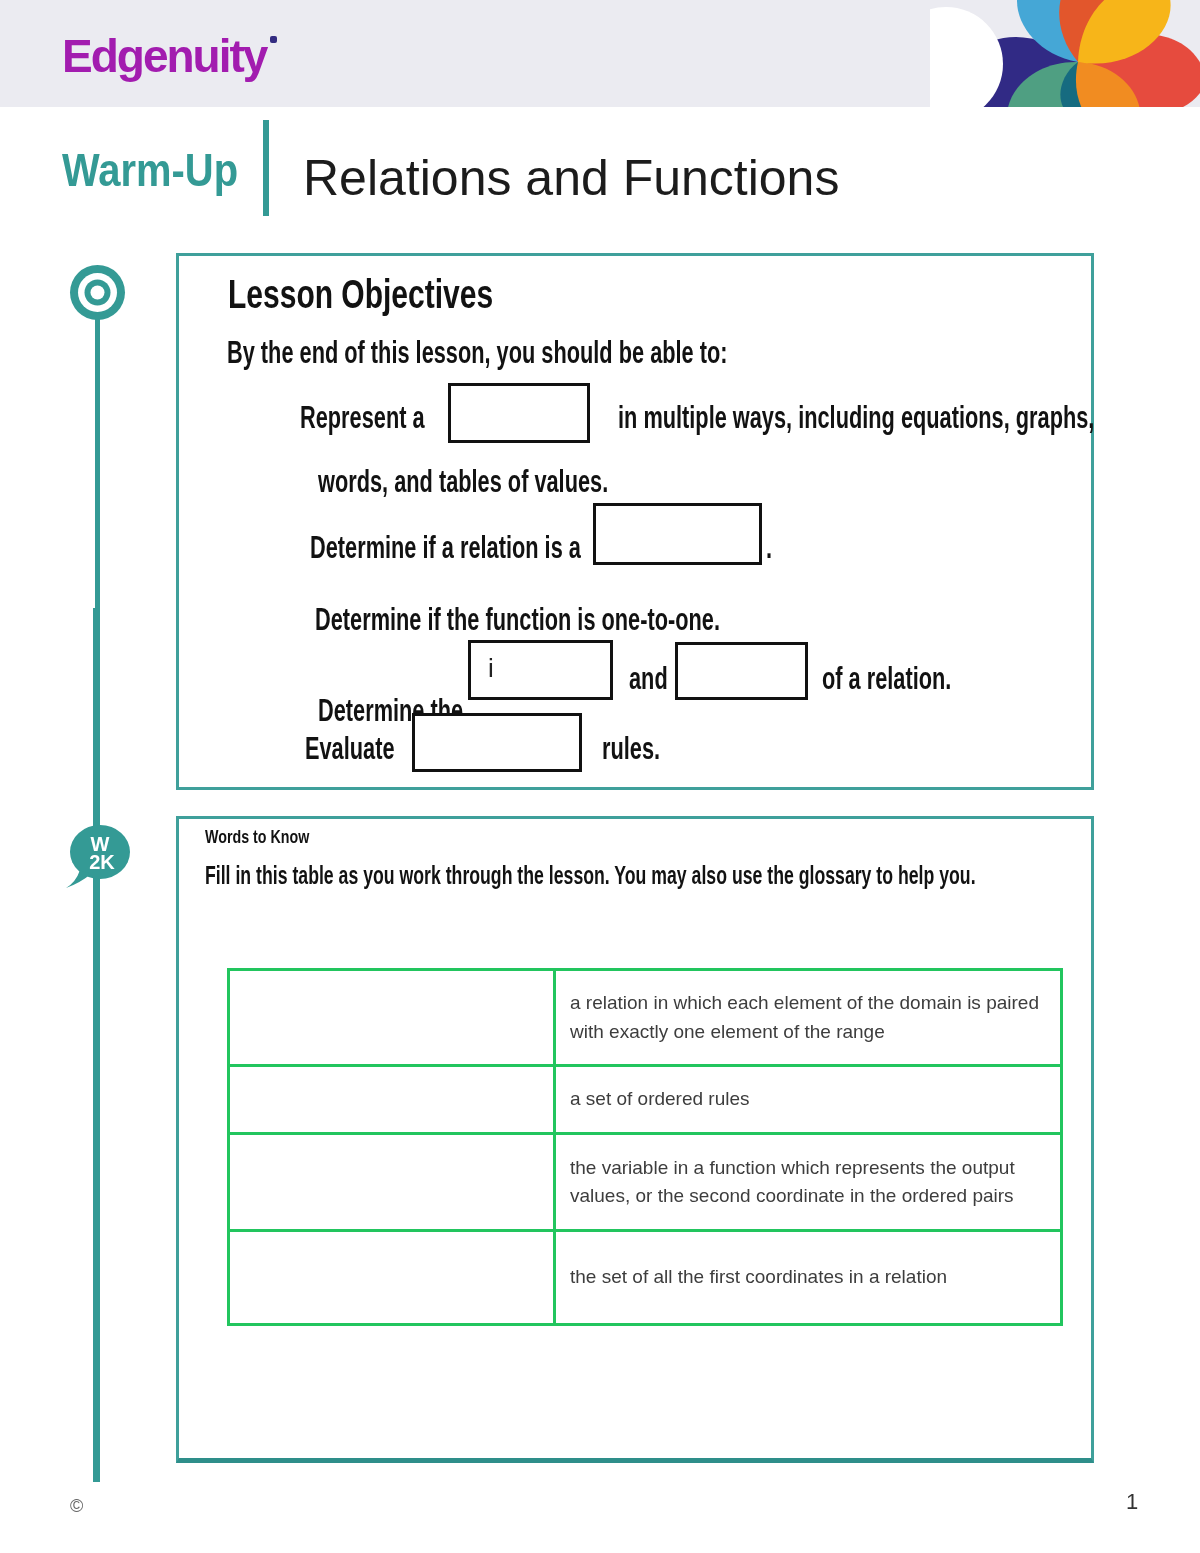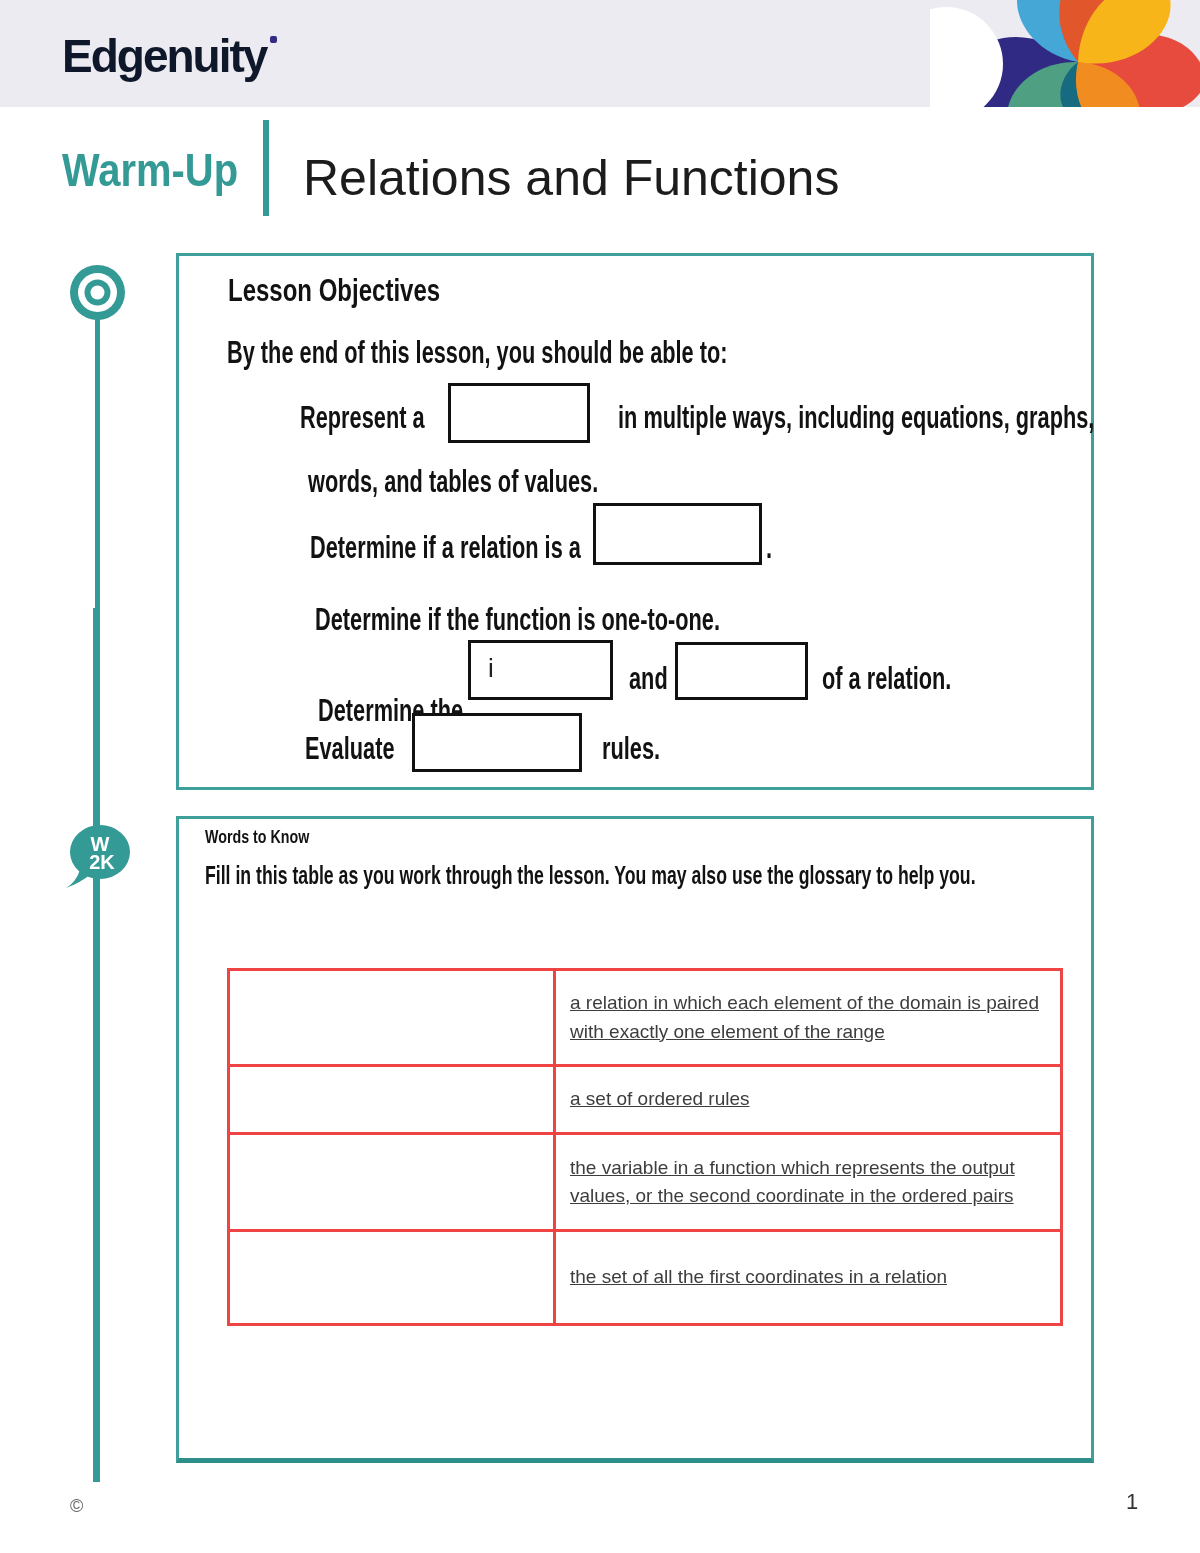--- a/index.html
+++ b/index.html
@@ -5,21 +5,21 @@
   * { margin:0; padding:0; box-sizing:border-box; }
   html,body { background:#fff; }
   .page {
     position:relative; width:1200px; height:1553px; background:#ffffff;
     font-family:"Liberation Sans", sans-serif; overflow:hidden; color:#151515;
   }
 
   
   .band { position:absolute; left:0; top:0; width:1200px; height:107px; background:#ebebf1; }
   .logo { position:absolute; left:62px; top:33px; font-size:46px; font-weight:700;
-          letter-spacing:-2px; color:#0f172a; line-height:1; }
+          letter-spacing:-2px; color:#a21caf; line-height:1; }
   .logo .tm-dot { position:absolute; right:-11px; top:3px; width:7px; height:7px;
           background:#332c81; border-radius:2px; }
   .pinwheel { position:absolute; right:0; top:0; width:270px; height:107px; }
 
   
   .warmup { position:absolute; left:62px; top:146px; font-size:47px; font-weight:700;
             color:#349a95; line-height:1; display:inline-block;
             transform:scaleX(0.85); transform-origin:0 0; white-space:nowrap; }
   .title-divider { position:absolute; left:263px; top:120px; width:6px; height:96px; background:#349a95; }
   .lesson-title { position:absolute; left:303px; top:153px; font-size:50px; font-weight:400;
@@ -28,31 +28,31 @@
   
   .panel { position:absolute; border:3px solid #3fa09b; background:#fff; }
   .panel.shadowed { border-bottom:5px solid #2e8e8a; }
 
   
   .cond, .cond75 { display:inline-block; white-space:nowrap; font-weight:700;
             transform-origin:0 0; line-height:1; color:#121212; }
   .cond   { transform:scaleX(0.68); }
   .cond75 { transform:scaleX(0.75); }
   .objtext { position:absolute; font-size:32px; }
-  .h-sec   { position:absolute; font-size:32px; }
+  .h-sec   { position:absolute; font-size:40px; }
   .instr   { position:absolute; font-size:26px; }
 
   
   .blank { position:absolute; border:3px solid #111111; background:#fff;
            font-size:26px; color:#222; padding:12px 0 0 17px; line-height:1; }
 
   
   .w2k-table { position:absolute; left:227px; top:968px; border-collapse:collapse;
            table-layout:fixed; width:833px; }
-  .w2k-table td { border:3px solid #ef4444; vertical-align:middle;text-decoration:underline; }
+  .w2k-table td { border:3px solid #22c55e; vertical-align:middle; }
   .w2k-table td.term { width:326px; background:#fff; }
   .w2k-table td.def  { width:507px; padding:8px 14px; font-size:19px; line-height:1.5;
            color:#3d3d3d; font-weight:400; }
 
   
   .rail-seg { position:absolute; background:#349a95; }
   .bullseye, .w2k-badge { position:absolute; }
 
   
   .copyright { position:absolute; left:70px; top:1496px; font-size:18px; color:#666; }
@@ -113,21 +113,21 @@
     <span class="cond">By the end of this lesson, you should be able to:</span>
   </div>
 
   <div class="objtext" style="left:300px; top:399px;">
     <span class="cond">Represent a</span>
   </div>
   <div class="blank" style="left:448px; top:383px; width:142px; height:60px;"></div>
   <div class="objtext" style="left:618px; top:399px;">
     <span class="cond">in multiple ways, including equations, graphs,</span>
   </div>
-  <div class="objtext" style="left:308px; top:463px;">
+  <div class="objtext" style="left:318px; top:463px;">
     <span class="cond">words, and tables of values.</span>
   </div>
 
   <div class="objtext" style="left:310px; top:529px;">
     <span class="cond">Determine if a relation is a</span>
   </div>
   <div class="blank" style="left:593px; top:503px; width:169px; height:62px;"></div>
   <div class="objtext" style="left:766px; top:529px;">
     <span class="cond">.</span>
   </div>

